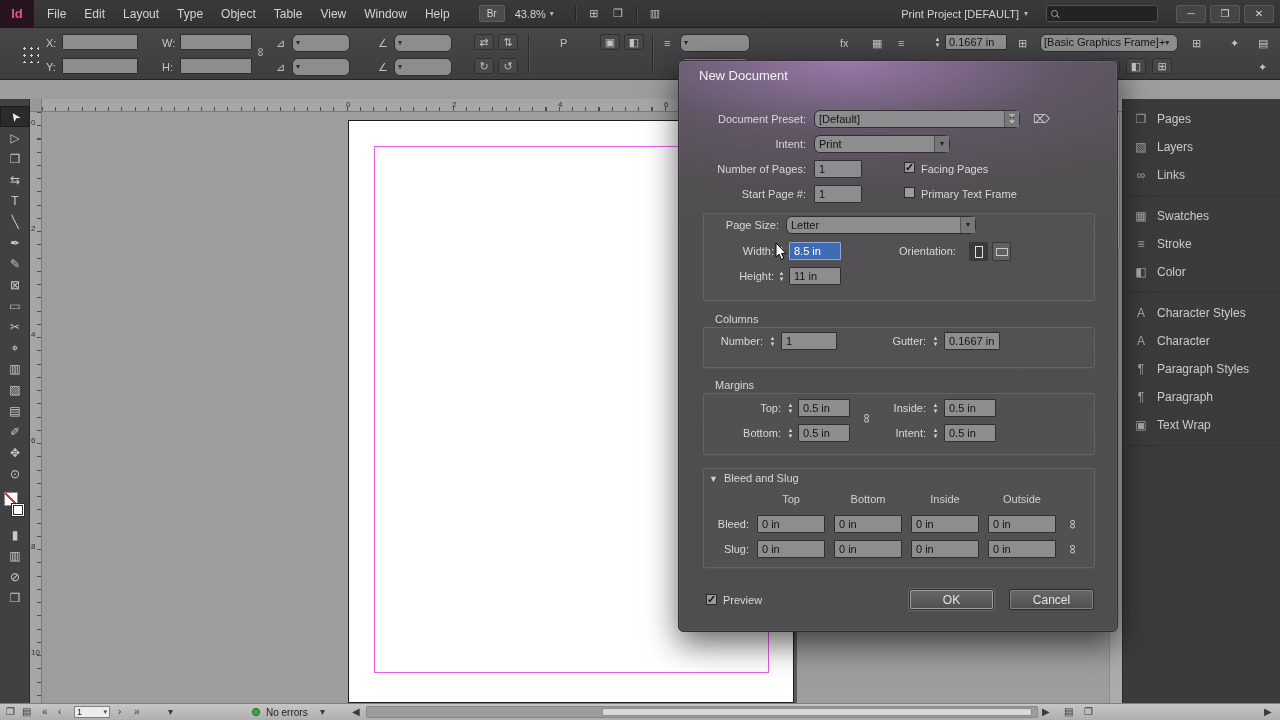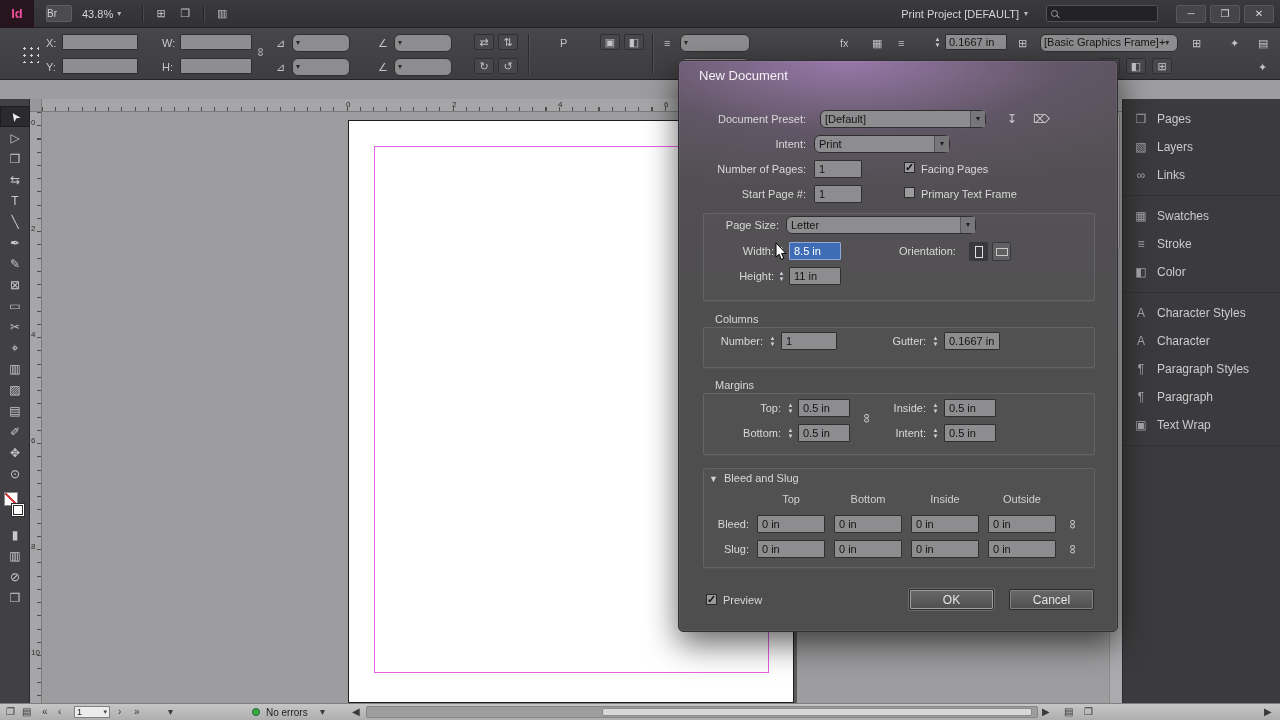--- a/index.html
+++ b/index.html
@@ -8,22 +8,22 @@
   .screen { position:relative; width:1280px; height:720px; background:#9d9d9f; overflow:hidden; }
 
   
   .titlebar { position:absolute; left:0; top:0; width:1280px; height:28px;
     background:linear-gradient(#3a3a3c,#323234); border-bottom:1px solid #202022;
     display:flex; align-items:center; z-index:10; }
   .logo { width:34px; height:28px; background:#26151d; color:var(--logo-pink,#ee4d9b);
     font-weight:bold; font-size:13px; display:flex; align-items:center; justify-content:center; }
   .menus { display:flex; margin-left:4px; }
   .menu-item { padding:0 9px; font-size:12px; color:#d4d4d6; line-height:28px; cursor:default; }
-  .br-btn { margin-left:12px; width:26px; height:17px; background:#4c4c4e; border:1px solid #5f5f61;
-    border-radius:2px; color:#d0d0d2; font-size:10px; text-align:left; line-height:15px; }
+  .br-btn { margin-left:20px; width:26px; height:17px; background:#4c4c4e; border:1px solid #5f5f61;
+    border-radius:2px; color:#d0d0d2; font-size:10px; text-align:center; line-height:15px; }
   .zoom-ctl { margin-left:10px; font-size:11px; color:#d4d4d6; display:flex; align-items:center; gap:4px; }
   .chev { font-size:8px; color:#b8b8ba; }
   .tb-icons { display:flex; margin-left:16px; gap:2px; align-items:center; }
   .tb-ico { width:22px; text-align:center; color:#c0c0c2; font-size:11px; }
   .tb-sep { width:1px; height:16px; background:#242426; margin:0 5px; box-shadow:1px 0 0 #4a4a4c; }
   .workspace { margin-left:auto; font-size:11px; color:#d4d4d6; display:flex; gap:5px; align-items:center; }
   .search { width:112px; height:17px; background:#232325; border:1px solid #525254; border-radius:2px;
     margin:0 14px 0 18px; display:flex; align-items:center; padding:0 4px; }
   .mag { width:7px; height:7px; border:1px solid #9a9a9c; border-radius:50%; position:relative; }
   .mag::after { content:""; position:absolute; width:4px; height:1px; background:#9a9a9c;
@@ -161,20 +161,31 @@
 
   .cursor { position:absolute; left:775px; top:242px; z-index:100; }
 </style>
 </head>
 <body>
 
 <div class="screen" data-name="indesign-app-window">
 
   <div class="titlebar" data-name="app-title-bar">
     <div class="logo" data-name="indesign-logo">Id</div>
+    <div class="menus" data-name="menu-bar">
+        <span class="menu-item" data-name="menu-item">File</span>
+        <span class="menu-item" data-name="menu-item">Edit</span>
+        <span class="menu-item" data-name="menu-item">Layout</span>
+        <span class="menu-item" data-name="menu-item">Type</span>
+        <span class="menu-item" data-name="menu-item">Object</span>
+        <span class="menu-item" data-name="menu-item">Table</span>
+        <span class="menu-item" data-name="menu-item">View</span>
+        <span class="menu-item" data-name="menu-item">Window</span>
+        <span class="menu-item" data-name="menu-item">Help</span>
+      </div>
     <div class="br-btn" data-name="bridge-button">Br</div>
     <div class="zoom-ctl" data-name="zoom-level-dropdown">
       <span data-name="zoom-level-value">43.8%</span>
       <span class="chev" data-name="chevron-down-icon">▾</span>
     </div>
     <div class="tb-icons" data-name="app-bar-tools">
       <span class="tb-sep" data-name="separator"></span>
       <span class="tb-ico" data-name="view-options-icon">⊞</span>
       <span class="tb-ico" data-name="screen-mode-icon">❒</span>
       <span class="tb-sep" data-name="separator"></span>
@@ -418,21 +429,21 @@
     <span class="sb-ico" style="left:1042px" data-name="scroll-right-button">▶</span>
     <span class="sb-ico" style="left:1064px" data-name="panel-list-icon">▤</span>
     <span class="sb-ico" style="left:1084px" data-name="pages-icon">❐</span>
     <span class="sb-ico" style="left:1264px" data-name="scroll-right-edge-button">▶</span>
   </div>
 
   <div class="dialog" data-name="new-document-dialog">
     <div class="dlg-title" data-name="dialog-title">New Document</div>
 
     <span class="lbl lr" style="left:15px;top:52px;width:112px" data-name="document-preset-label">Document Preset:</span>
-    <div class="dd" style="left:141px;top:49px;width:166px" data-name="document-preset-dropdown">
+    <div class="dd" style="left:135px;top:49px;width:206px" data-name="document-preset-dropdown">
       <span class="dd-val" data-name="document-preset-value">[Default]</span>
       <span class="dd-btn" data-name="chevron-down-icon">▾</span>
     </div>
     <span class="dlg-ico" style="left:328px;top:51px" data-name="save-preset-icon">↧</span>
     <span class="dlg-ico" style="left:354px;top:51px" data-name="delete-preset-icon">⌦</span>
 
     <span class="lbl lr" style="left:15px;top:77px;width:112px" data-name="intent-label">Intent:</span>
     <div class="dd" style="left:135px;top:74px;width:136px" data-name="intent-dropdown">
       <span class="dd-val" data-name="intent-value">Print</span>
       <span class="dd-btn" data-name="chevron-down-icon">▾</span>

